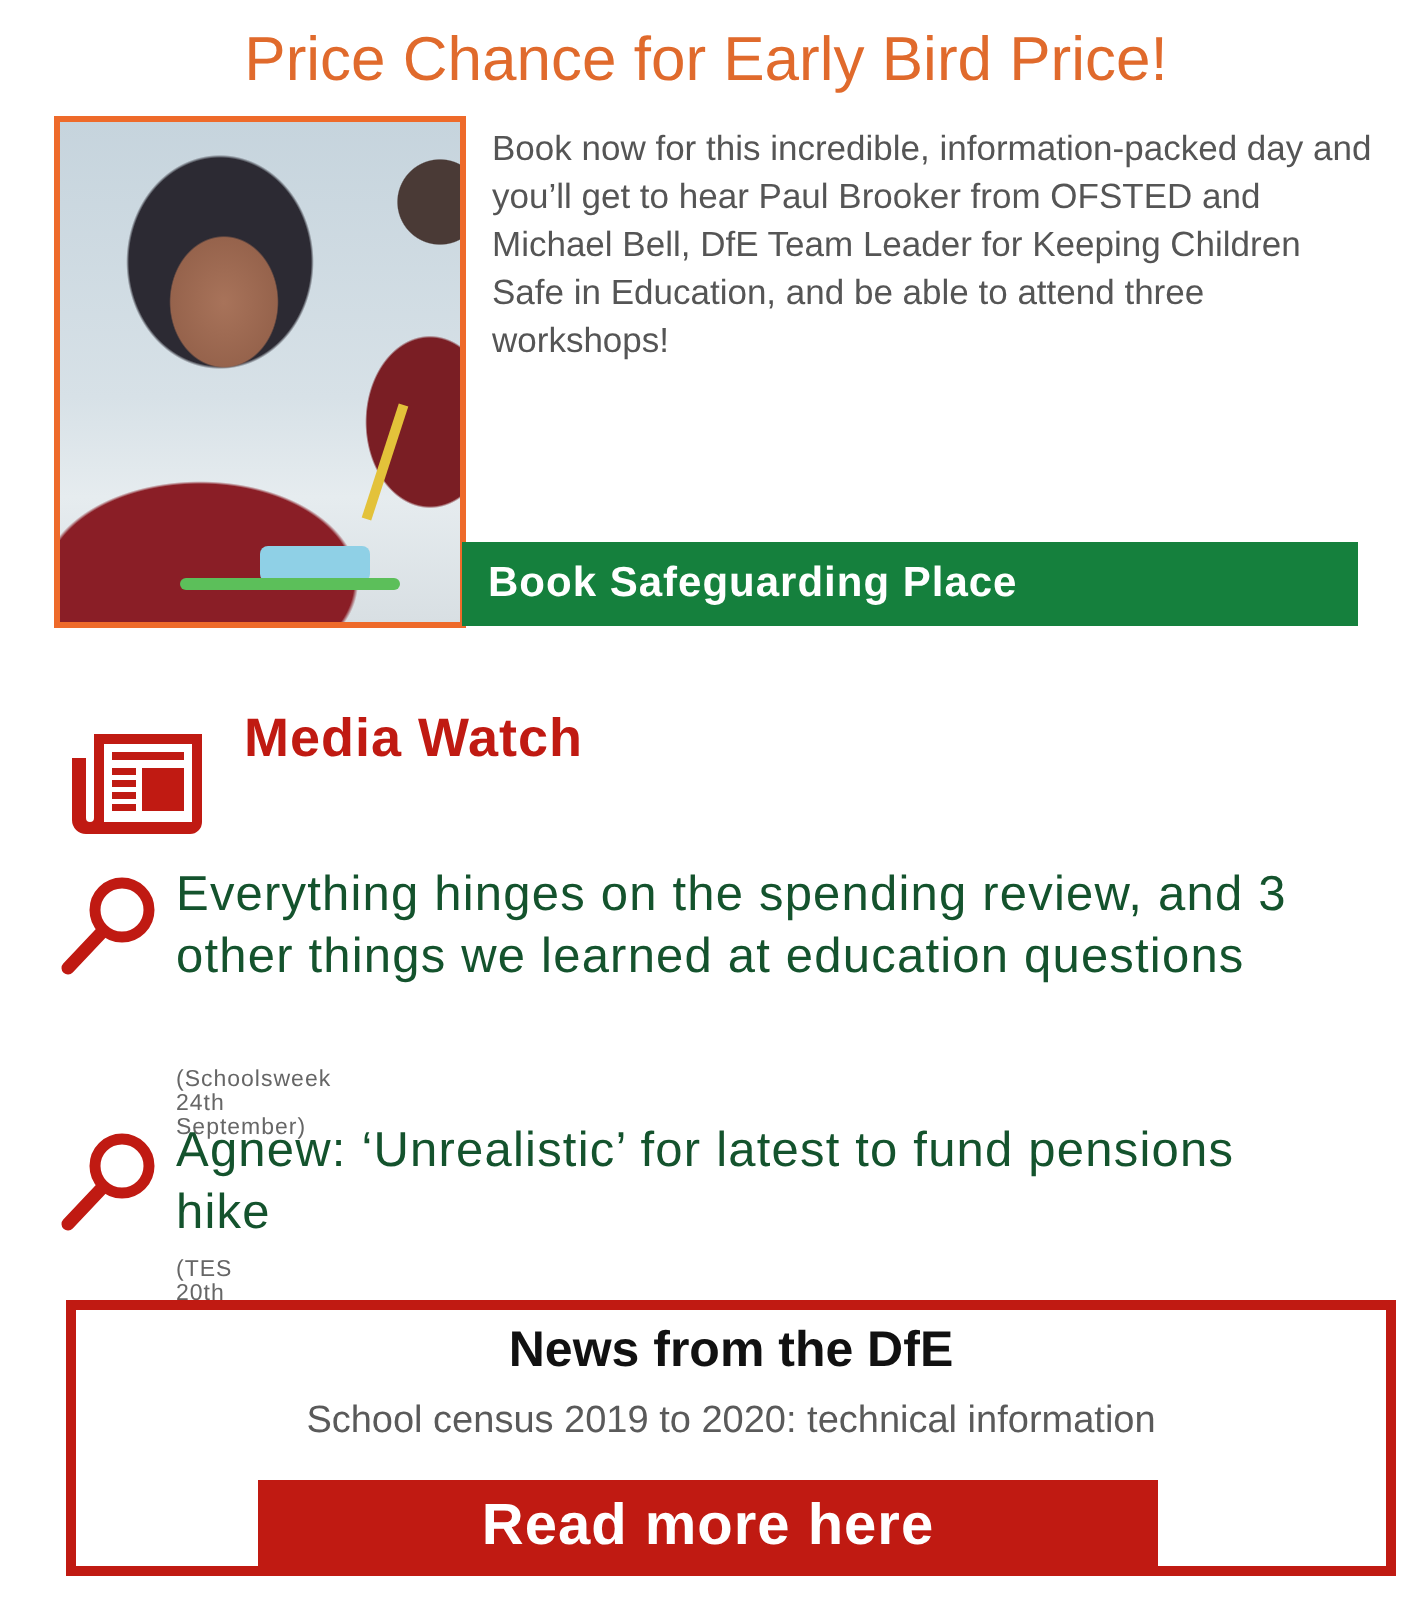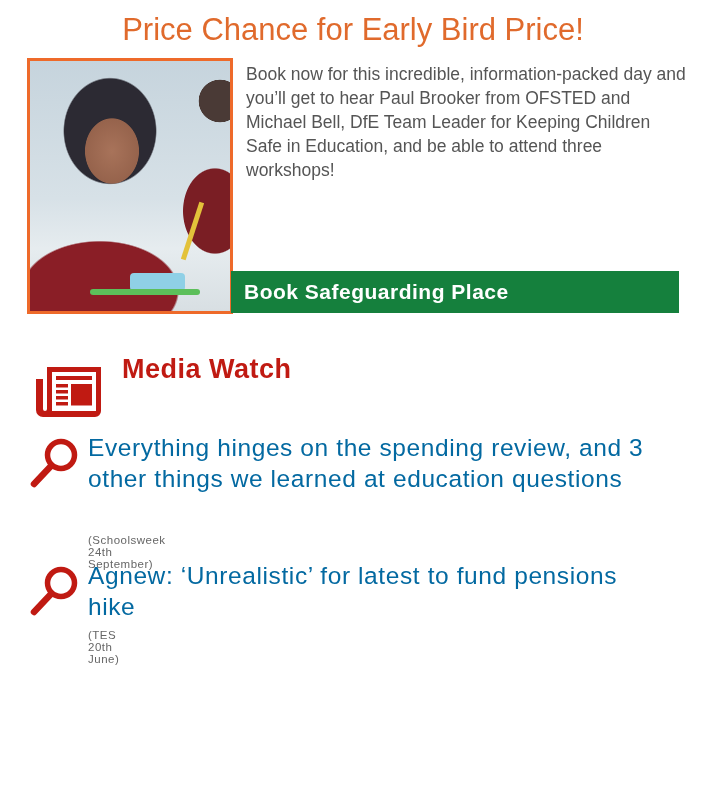--- a/index.html
+++ b/index.html
@@ -64,21 +64,21 @@
     .media-sub {
       position: absolute; left: 110px; top: 393px;
       font-size: 20px; color: #5a5a5a; letter-spacing: 0.8px;
     }
     .news-item { position: absolute; left: 28px; }
     .news-item .search-icon {
       position: absolute; left: 0; top: 4px; width: 54px; height: 54px;
     }
     .news-item .headline {
       position: absolute; left: 60px; top: 0; width: 560px;
-      font-size: 24.5px; line-height: 31px; color: #0369a1; letter-spacing: 0.6px;
+      font-size: 24.5px; line-height: 31px; color: #14532d; letter-spacing: 0.6px;
       cursor: pointer;
     }
     .news-item .source {
       position: absolute; left: 60px;
       font-size: 11.5px; color: #666666; letter-spacing: 0.5px;
     }
     .news-1 { top: 432px; }
     .news-1 .source { top: 102px; }
     .news-2 { top: 560px; }
     .news-2 .source { top: 69px; }
@@ -147,14 +147,19 @@
 
   <div class="news-item news-2">
     <svg class="search-icon" viewBox="0 0 54 54">
       <circle cx="33" cy="19" r="13.5" fill="none" stroke="#c01a12" stroke-width="5.5"></circle>
       <line x1="23" y1="30" x2="6" y2="48" stroke="#c01a12" stroke-width="6.5" stroke-linecap="round"></line>
     </svg>
     <div class="headline">Agnew: ‘Unrealistic’ for latest to fund pensions hike</div>
     <div class="source">(TES 20th June)</div>
   </div>
 
+  <div class="dfe-box">
+    <div class="dfe-title">News from the DfE</div>
+    <div class="dfe-sub">School census 2019 to 2020: technical information</div>
+    <div class="read-more-button">Read more here</div>
+  </div>
 
 </div>
 
 </body></html>

